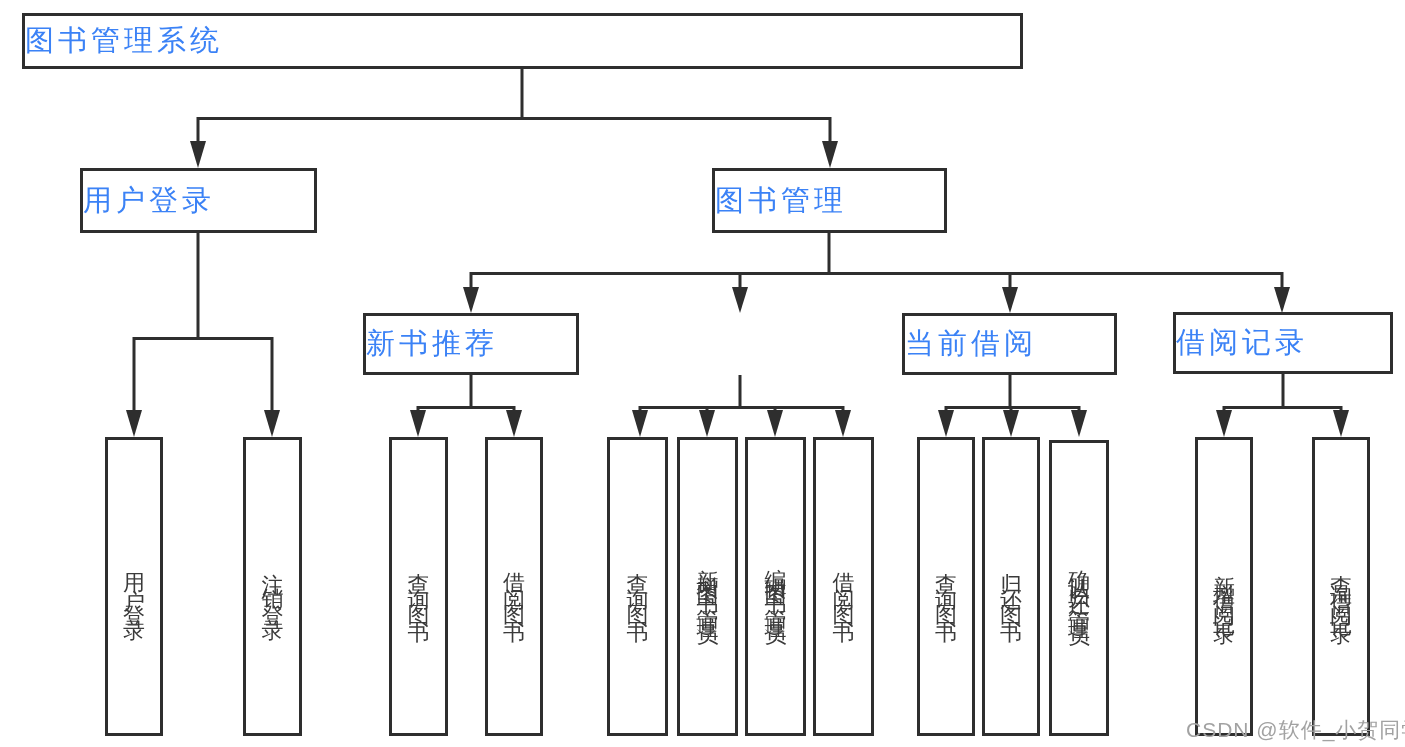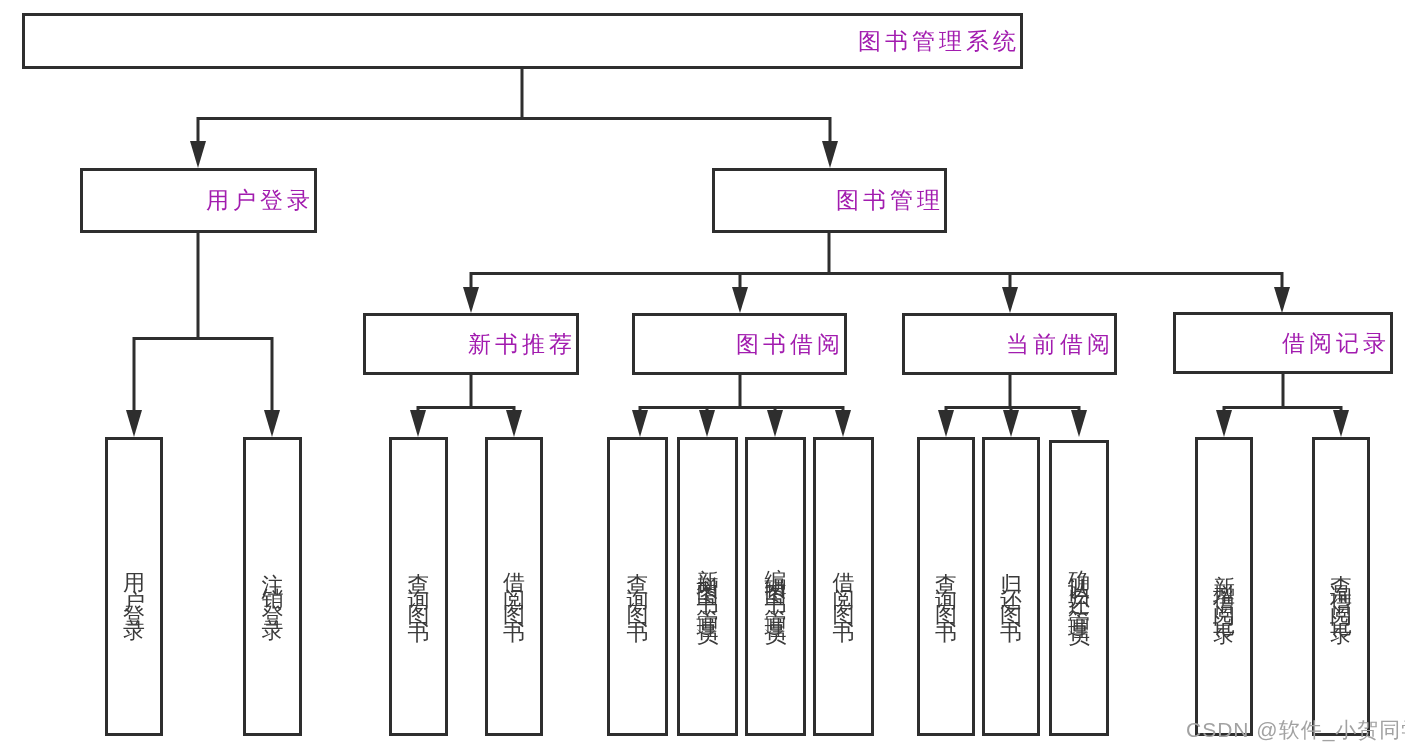--- a/index.html
+++ b/index.html
@@ -9,23 +9,23 @@
     background:#ffffff;
     font-family:"Liberation Sans","DejaVu Sans",sans-serif;
     overflow:hidden;
   }
   #connectors{position:absolute;left:0;top:0;width:1405px;height:747px;}
   .hnode{
     position:absolute;
     box-sizing:border-box;
     border:3px solid #2e2e2e;
     background:#ffffff;
-    display:flex;align-items:center;justify-content:flex-end;
-    color:#a21caf;
-    font-size:23px;
+    display:flex;align-items:center;justify-content:flex-start;
+    color:#3b82f6;
+    font-size:29px;
     letter-spacing:4px;
     white-space:nowrap;
   }
   .vnode{
     position:absolute;
     box-sizing:border-box;
     border:3px solid #2e2e2e;
     background:#ffffff;
     display:flex;align-items:center;justify-content:center;
   }
@@ -119,23 +119,20 @@
   <div class="hnode" style="left:80px;top:168px;width:237px;height:65px">
     <span>用户登录</span>
   </div>
   <div class="hnode" style="left:363px;top:313px;width:216px;height:62px">
     <span>新书推荐</span>
   </div>
 
   <div class="hnode" style="left:712px;top:168px;width:235px;height:65px">
     <span>图书管理</span>
   </div>
-  <div class="hnode" style="left:632px;top:313px;width:215px;height:62px">
-    <span>图书借阅</span>
-  </div>
   <div class="hnode" style="left:902px;top:313px;width:215px;height:62px">
     <span>当前借阅</span>
   </div>
   <div class="hnode" style="left:1173px;top:312px;width:220px;height:62px">
     <span>借阅记录</span>
   </div>
 
   <div class="vnode" style="left:105px;top:437px;width:58px;height:299px">
     <span class="vtext vs4">用户登录</span>
   </div>

